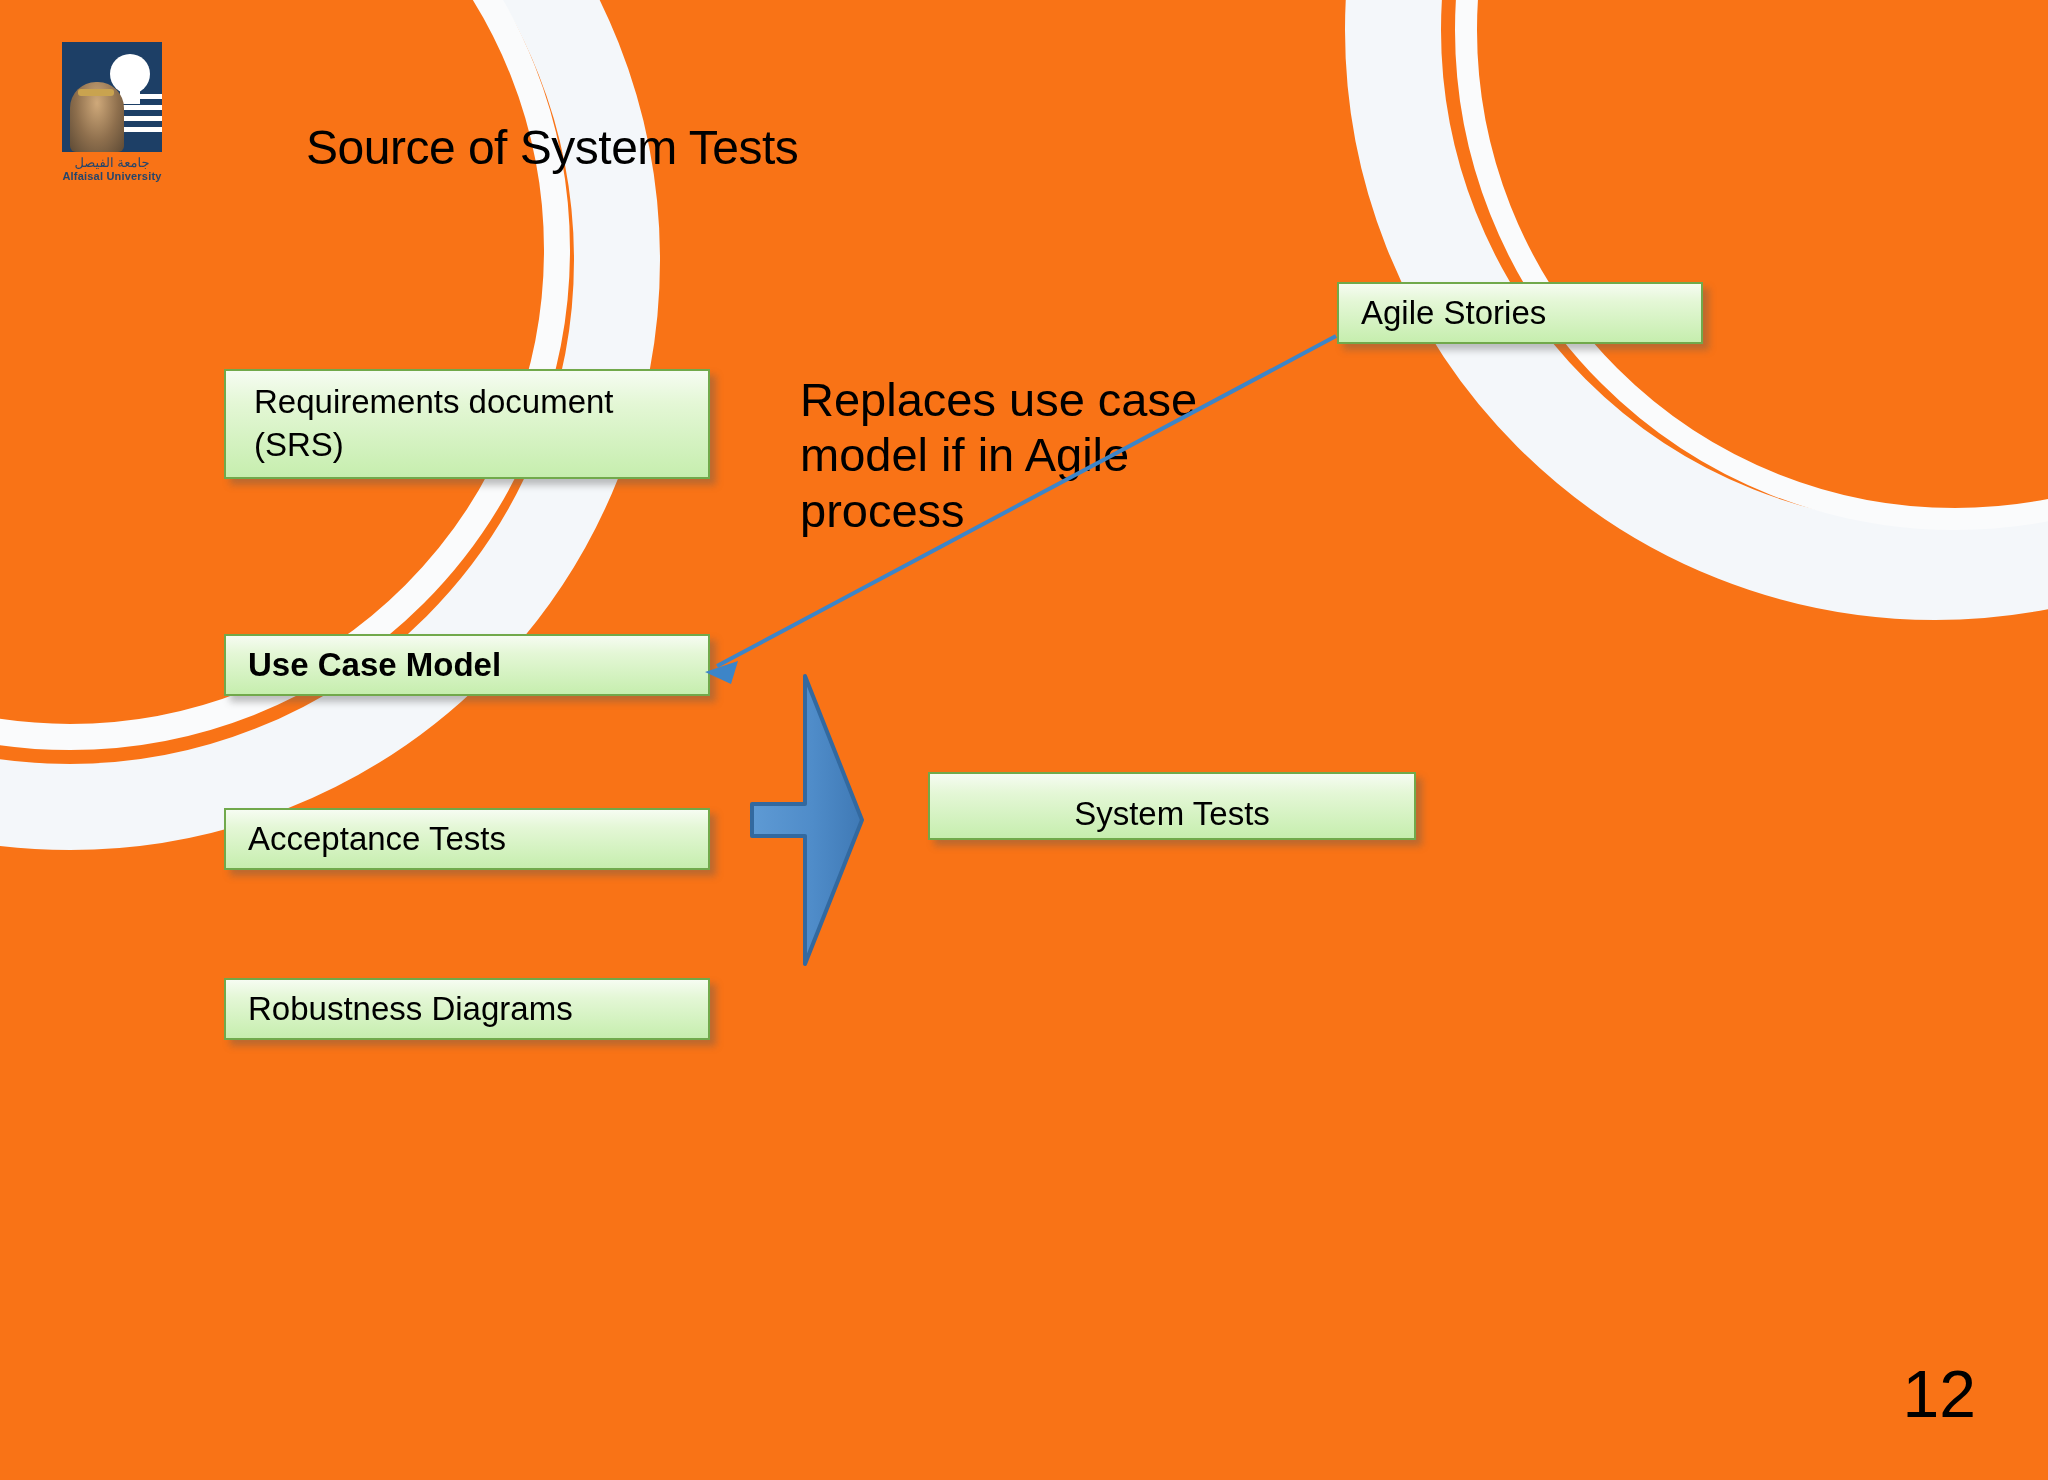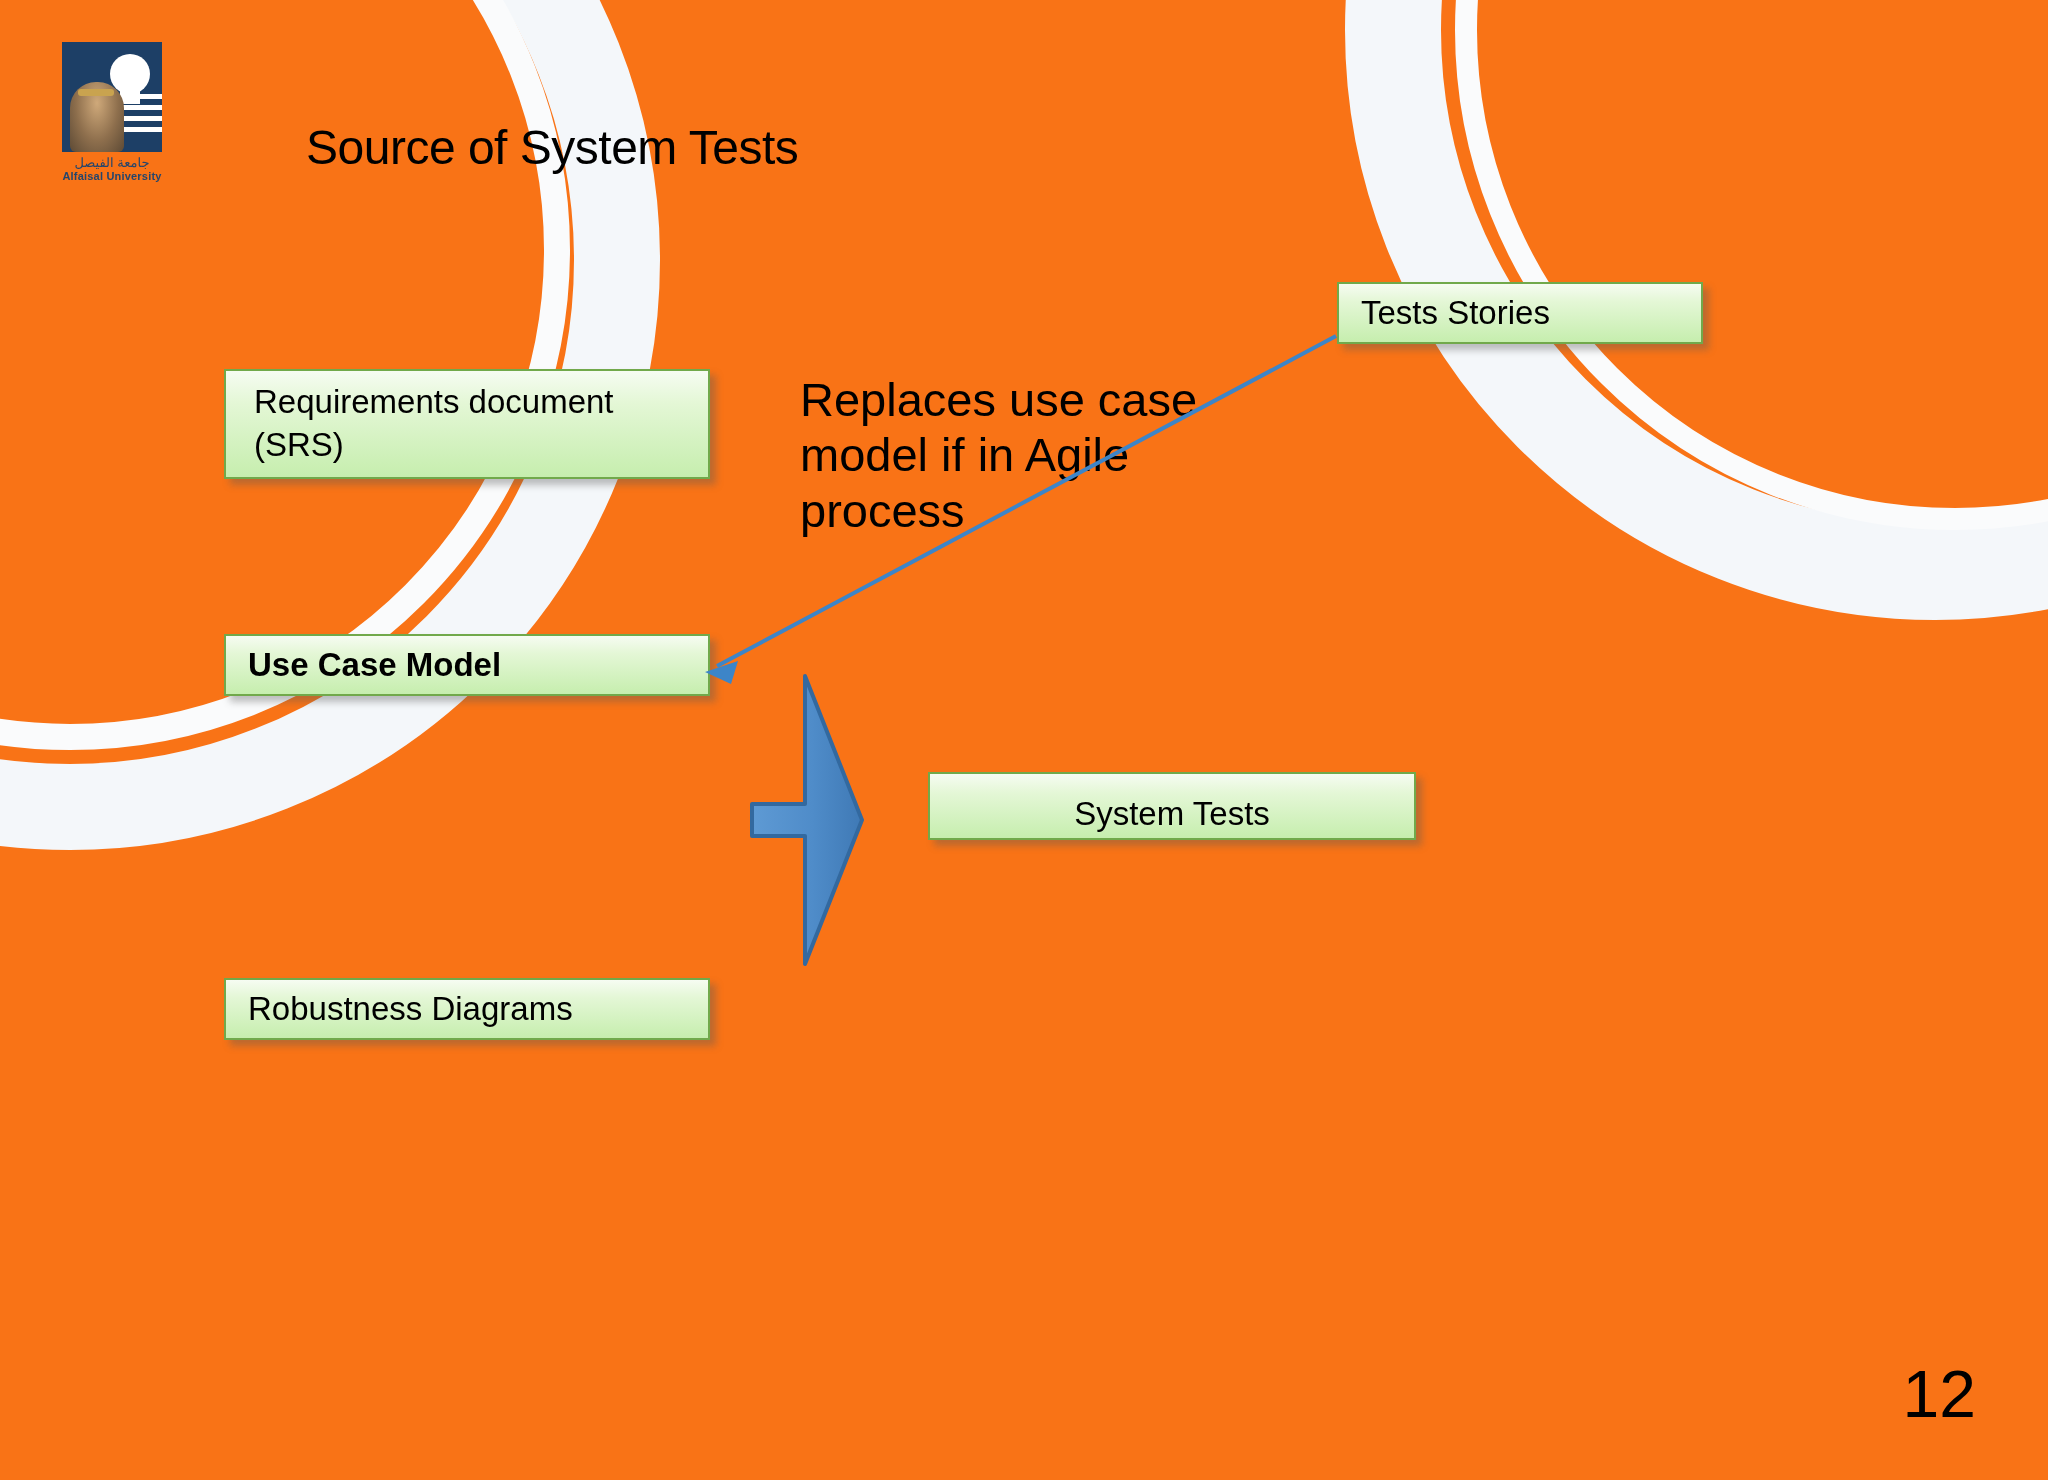--- a/index.html
+++ b/index.html
@@ -258,27 +258,30 @@
 
   <div class="gbox align-left" id="box-srs">
     <span class="gbox-label">Requirements document
 (SRS)</span>
   </div>
 
   <div class="gbox align-left" id="box-usecase">
     <span class="gbox-label">Use Case Model</span>
   </div>
 
+  <div class="gbox align-left" id="box-acceptance">
+    <span class="gbox-label">Acceptance Tests</span>
+  </div>
 
   <div class="gbox align-left" id="box-robustness">
     <span class="gbox-label">Robustness Diagrams</span>
   </div>
 
   <div class="gbox align-left" id="box-userstories">
-    <span class="gbox-label">Tests Stories</span>
+    <span class="gbox-label">Agile Stories</span>
   </div>
 
   <div class="gbox align-center" id="box-systemtests">
     <span class="gbox-label">System Tests</span>
   </div>
 
   <div class="annotation">Replaces use case model if in Agile process</div>
 
   <svg id="connector-layer">
     <g>

